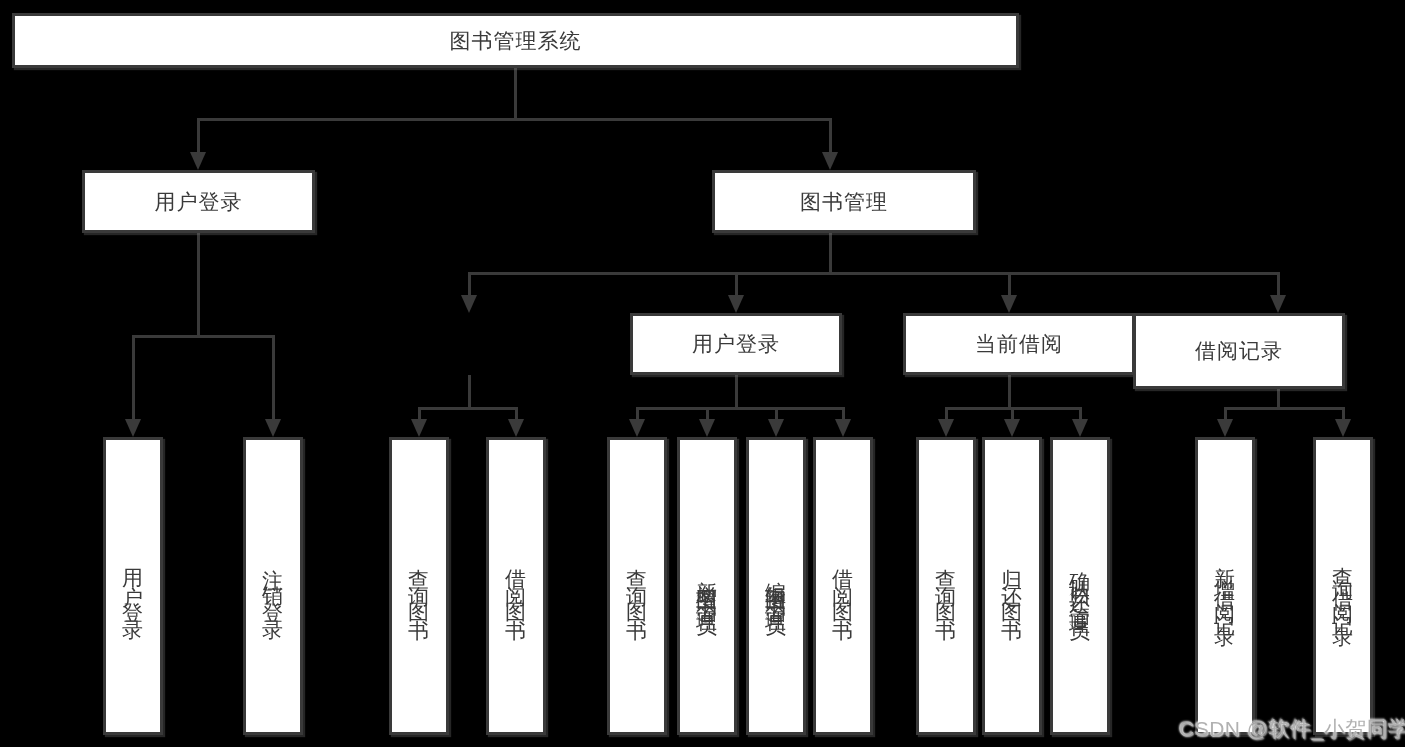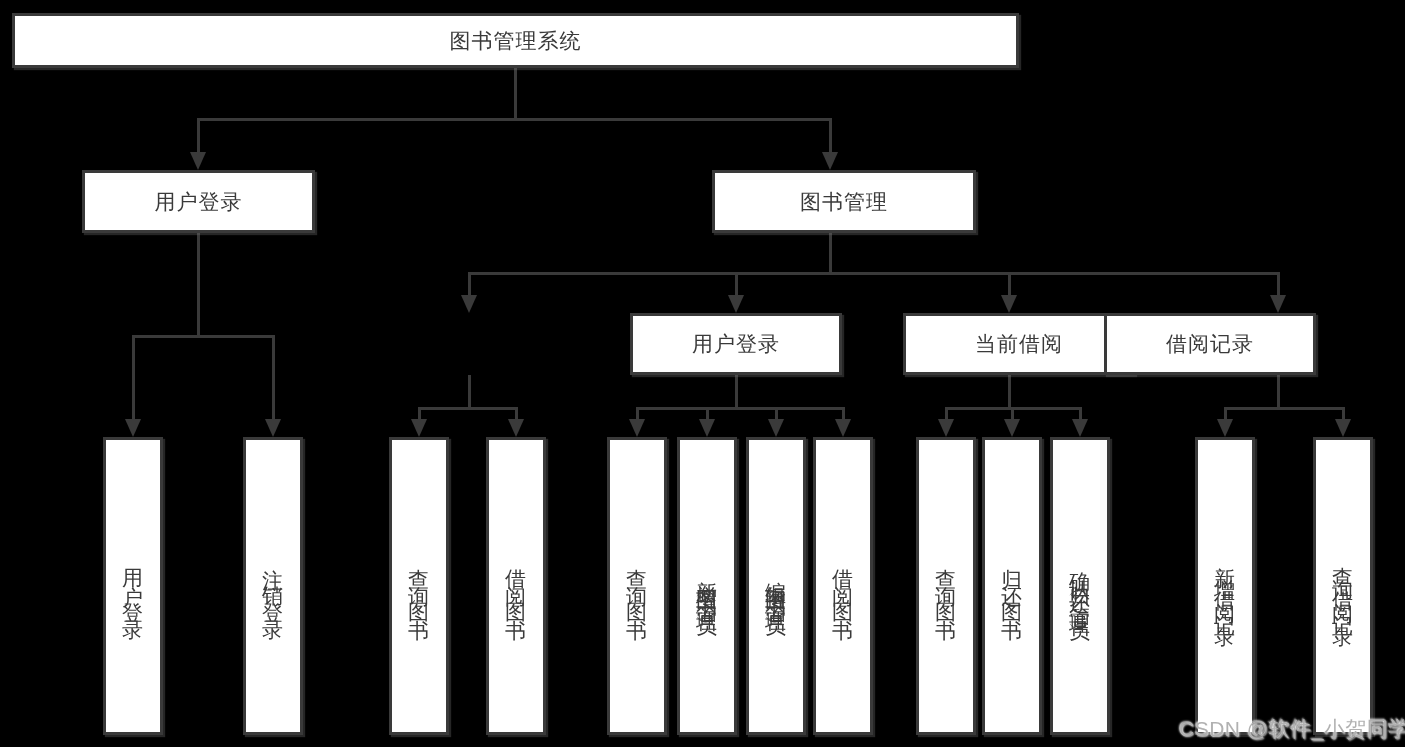--- a/index.html
+++ b/index.html
@@ -109,21 +109,21 @@
   <div class="box" style="left:712px;top:170px;width:264px;height:63px">
     <span>图书管理</span>
   </div>
 
   <div class="box" style="left:630px;top:313px;width:212px;height:62px">
     <span>用户登录</span>
   </div>
   <div class="box" style="left:903px;top:313px;width:232px;height:62px">
     <span>当前借阅</span>
   </div>
-  <div class="box" style="left:1104px;top:313px;width:212px;height:62px">
+  <div class="box" style="left:1133px;top:313px;width:212px;height:76px">
     <span>借阅记录</span>
   </div>
 
   <div class="box leaf" style="left:103px">
     <span class="vtext ls17">用户登录</span>
   </div>
   <div class="box leaf" style="left:243px">
     <span class="vtext ls17">注销登录</span>
   </div>
 

